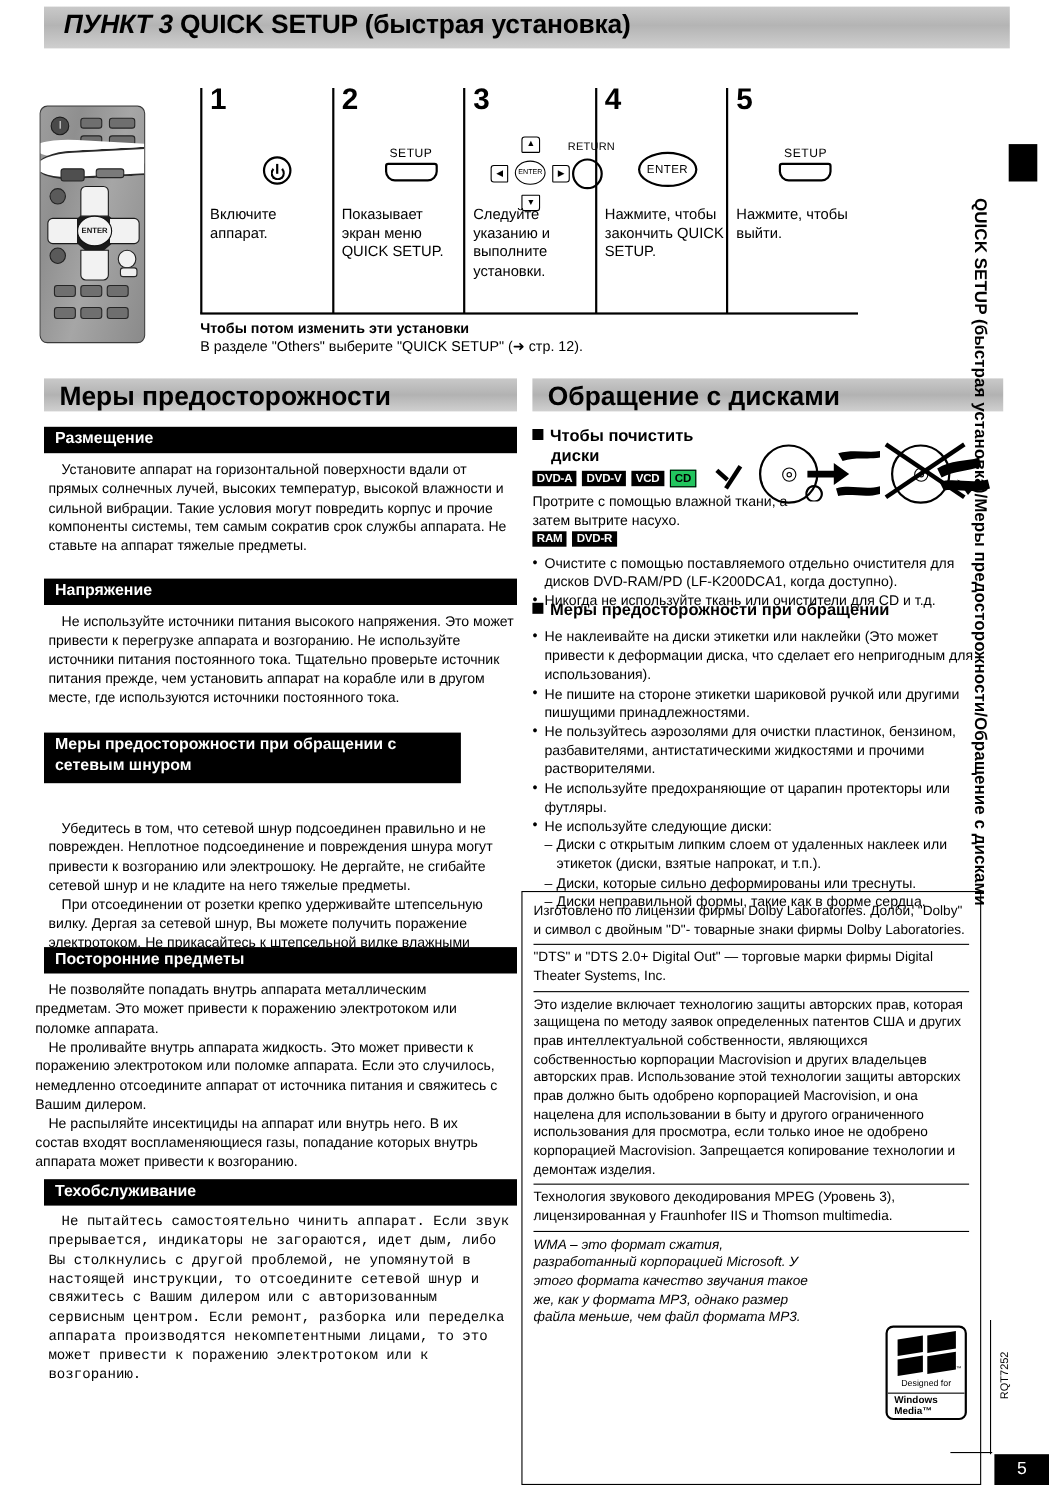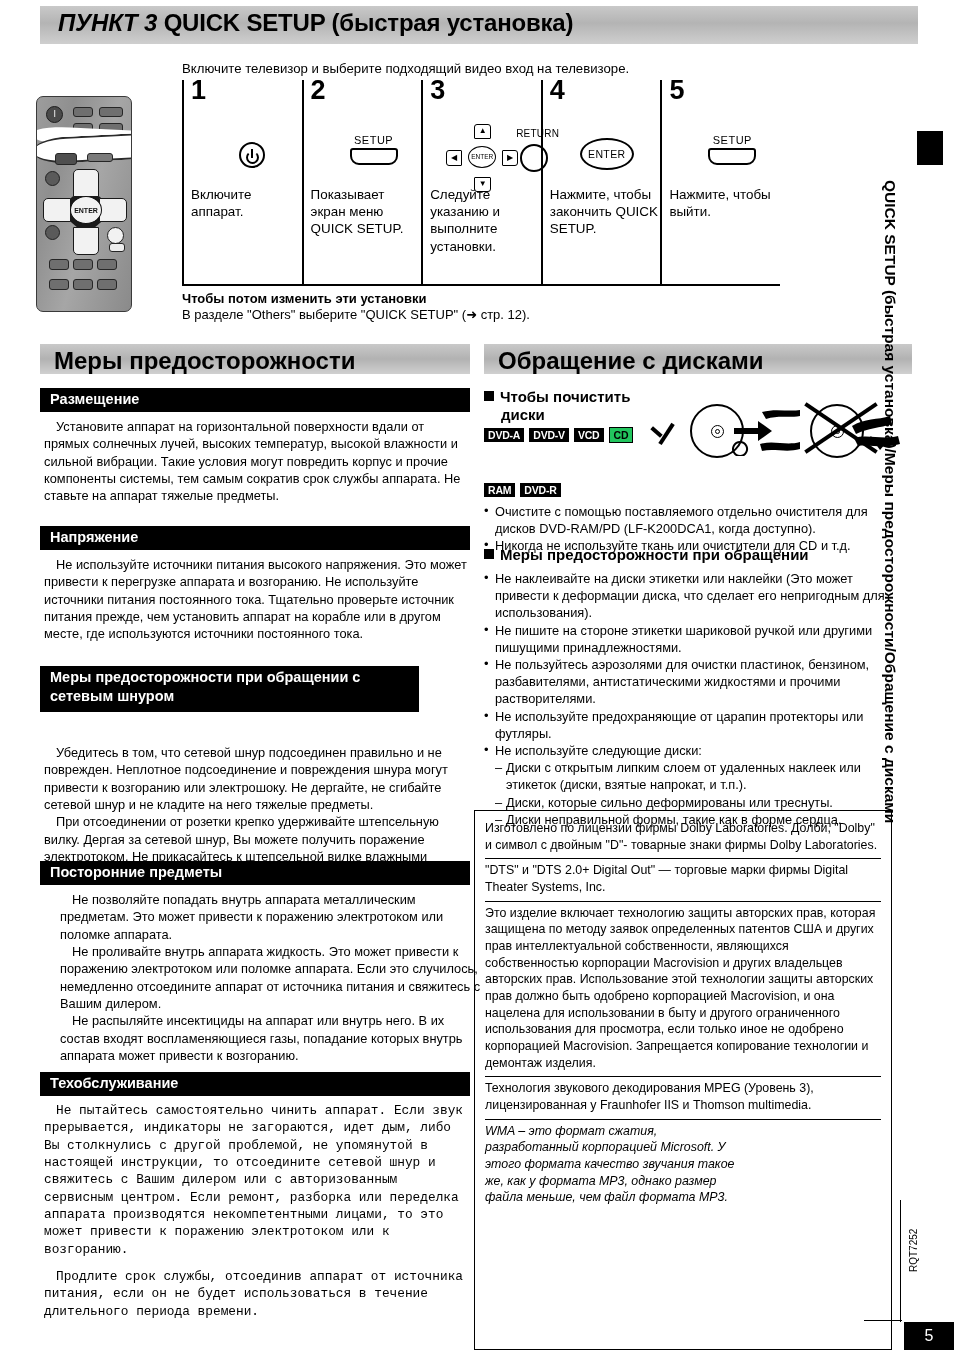--- a/index.html
+++ b/index.html
@@ -614,21 +614,20 @@
       <div class="r-btn" style="left:12px;top:162px;width:20px;height:11px;"></div>
       <div class="r-btn" style="left:36px;top:162px;width:20px;height:11px;"></div>
       <div class="r-btn" style="left:60px;top:162px;width:20px;height:11px;"></div>
       <div class="r-btn" style="left:12px;top:182px;width:20px;height:11px;"></div>
       <div class="r-btn" style="left:36px;top:182px;width:20px;height:11px;"></div>
       <div class="r-btn" style="left:60px;top:182px;width:20px;height:11px;"></div>
       <div class="r-btn" style="left:72px;top:146px;width:16px;height:9px;background:#eee;"></div>
     </div>
   </div>
 
-  <div class="intro-line">Включите телевизор и выберите подходящий видео вход на телевизоре.</div>
 
   <div class="steps">
 
     <div class="step">
       <div class="num">1</div>
       <div class="icon-zone">
         <div class="key-power"></div>
       </div>
       <div class="caption">Включите аппарат.</div>
     </div>
@@ -702,30 +701,29 @@
     <p class="indent">Не используйте источники питания высокого напряжения. Это может привести к перегрузке аппарата и возгоранию. Не используйте источники питания постоянного тока. Тщательно проверьте источник питания прежде, чем установить аппарат на корабле или в другом месте, где используются источники постоянного тока.</p>
   </div>
 
   <div class="sub-bar" style="left:40px; top:666px; width:379px; height:46px;">Меры предосторожности при обращении с сетевым шнуром</div>
   <div class="body-text" style="left:44px; top:744px; width:424px;">
     <p class="indent">Убедитесь в том, что сетевой шнур подсоединен правильно и не поврежден. Неплотное подсоединение и повреждения шнура могут привести к возгоранию или электрошоку. Не дергайте, не сгибайте сетевой шнур и не кладите на него тяжелые предметы.</p>
     <p class="indent">При отсоединении от розетки крепко удерживайте штепсельную вилку. Дергая за сетевой шнур, Вы можете получить поражение электротоком. Не прикасайтесь к штепсельной вилке влажными руками. Это может привести к поражению электротоком.</p>
   </div>
 
   <div class="sub-bar" style="left:40px; top:861px; width:430px; height:24px;">Посторонние предметы</div>
-  <div class="body-text" style="left:60px; top:891px; width:424px;">
+  <div class="body-text" style="left:32px; top:891px; width:424px;">
     <p class="indent">Не позволяйте попадать внутрь аппарата металлическим предметам. Это может привести к поражению электротоком или поломке аппарата.</p>
     <p class="indent">Не проливайте внутрь аппарата жидкость. Это может привести к поражению электротоком или поломке аппарата. Если это случилось, немедленно отсоедините аппарат от источника питания и свяжитесь с Вашим дилером.</p>
     <p class="indent">Не распыляйте инсектициды на аппарат или внутрь него. В их состав входят воспламеняющиеся газы, попадание которых внутрь аппарата может привести к возгоранию.</p>
   </div>
 
   <div class="sub-bar" style="left:40px; top:1072px; width:430px; height:24px;">Техобслуживание</div>
   <div class="body-text" style="left:44px; top:1102px; width:424px;font-family:Liberation Mono, monospace;">
     <p class="indent">Не пытайтесь самостоятельно чинить аппарат. Если звук прерывается, индикаторы не загораются, идет дым, либо Вы столкнулись с другой проблемой, не упомянутой в настоящей инструкции, то отсоедините сетевой шнур и свяжитесь с Вашим дилером или с авторизованным сервисным центром. Если ремонт, разборка или переделка аппарата производятся некомпетентными лицами, то это может привести к поражению электротоком или к возгоранию.</p>
-    <p class="indent" style="margin-top:10px;">Продлите срок службы, отсоединив аппарат от источника питания, если он не будет использоваться в течение длительного периода времени.</p>
   </div>
 
   <div class="sec-banner" style="left:484px; top:344px; width:428px;">
     <div class="t">Обращение с дисками</div>
   </div>
 
   <div class="sq-head" style="left:484px; top:388px; width:190px;">
     <span class="sq"></span><span>Чтобы почистить</span><br>
     <span style="margin-left:17px;">диски</span>
   </div>
@@ -761,20 +759,21 @@
     </div>
   </div>
 
   <div class="badges" style="left:484px; top:427px;">
     <span class="badge inv">DVD-A</span>
     <span class="badge inv">DVD-V</span>
     <span class="badge inv">VCD</span>
     <span class="badge out">CD</span>
   </div>
 
+  <div class="body-text" style="left:484px; top:447px; width:256px;">Протрите с помощью влажной ткани, а затем вытрите насухо.</div>
 
   <div class="badges" style="left:484px; top:483px;">
     <span class="badge inv">RAM</span>
     <span class="badge inv">DVD-R</span>
   </div>
 
   <div class="bullets" style="left:484px; top:503px; width:424px;">
     <div class="bl">Очистите с помощью поставляемого отдельно очистителя для дисков DVD-RAM/PD (LF-K200DCA1, когда доступно).</div>
     <div class="bl">Никогда не используйте ткань или очистители для CD и т.д.</div>
   </div>
@@ -798,20 +797,34 @@
     <div class="blk">Изготовлено по лицензии фирмы Dolby Laboratories. Долби, "Dolby" и символ с двойным "D"- товарные знаки фирмы Dolby Laboratories.</div>
     <hr>
     <div class="blk">"DTS" и "DTS 2.0+ Digital Out" — торговые марки фирмы Digital Theater Systems, Inc.</div>
     <hr>
     <div class="blk">Это изделие включает технологию защиты авторских прав, которая защищена по методу заявок определенных патентов США и других прав интеллектуальной собственности, являющихся собственностью корпорации Macrovision и других владельцев авторских прав. Использование этой технологии защиты авторских прав должно быть одобрено корпорацией Macrovision, и она нацелена для использовании в быту и другого ограниченного использования для просмотра, если только иное не одобрено корпорацией Macrovision. Запрещается копирование технологии и демонтаж изделия.</div>
     <hr>
     <div class="blk">Технология звукового декодирования MPEG (Уровень 3), лицензированная у Fraunhofer IIS и Thomson multimedia.</div>
     <hr>
     <div class="blk" style="width:250px;font-style:italic;">WMA – это формат сжатия, разработанный корпорацией Microsoft. У этого формата качество звучания такое же, как у формата MP3, однако размер файла меньше, чем файл формата MP3.</div>
 
+    <div class="wm-logo">
+      <div class="flag">
+        <span style="left:0; top:4px; width:23px; height:15px; transform:skewY(-9deg);"></span>
+        <span style="left:27px; top:0px; width:26px; height:16px; transform:skewY(-9deg);"></span>
+        <span style="left:0; top:22px; width:23px; height:15px; transform:skewY(-9deg);"></span>
+        <span style="left:27px; top:19px; width:26px; height:16px; transform:skewY(-9deg);"></span>
+      </div>
+      <div class="tm1">™</div>
+      <div class="dfor">Designed for</div>
+      <div class="wmtxt">
+        <span>Windows</span><br>
+        <span>Media™</span>
+      </div>
+    </div>
   </div>
 
   <div class="side-tab-mark"></div>
   <div class="side-tab-text">QUICK SETUP (быстрая установка)/Меры предосторожности/Обращение с дисками</div>
 
   <div class="left-vrule"></div>
   <div class="left-hrule"></div>
   <div class="foot-code">RQT7252</div>
   <div class="foot-page">5</div>
 

